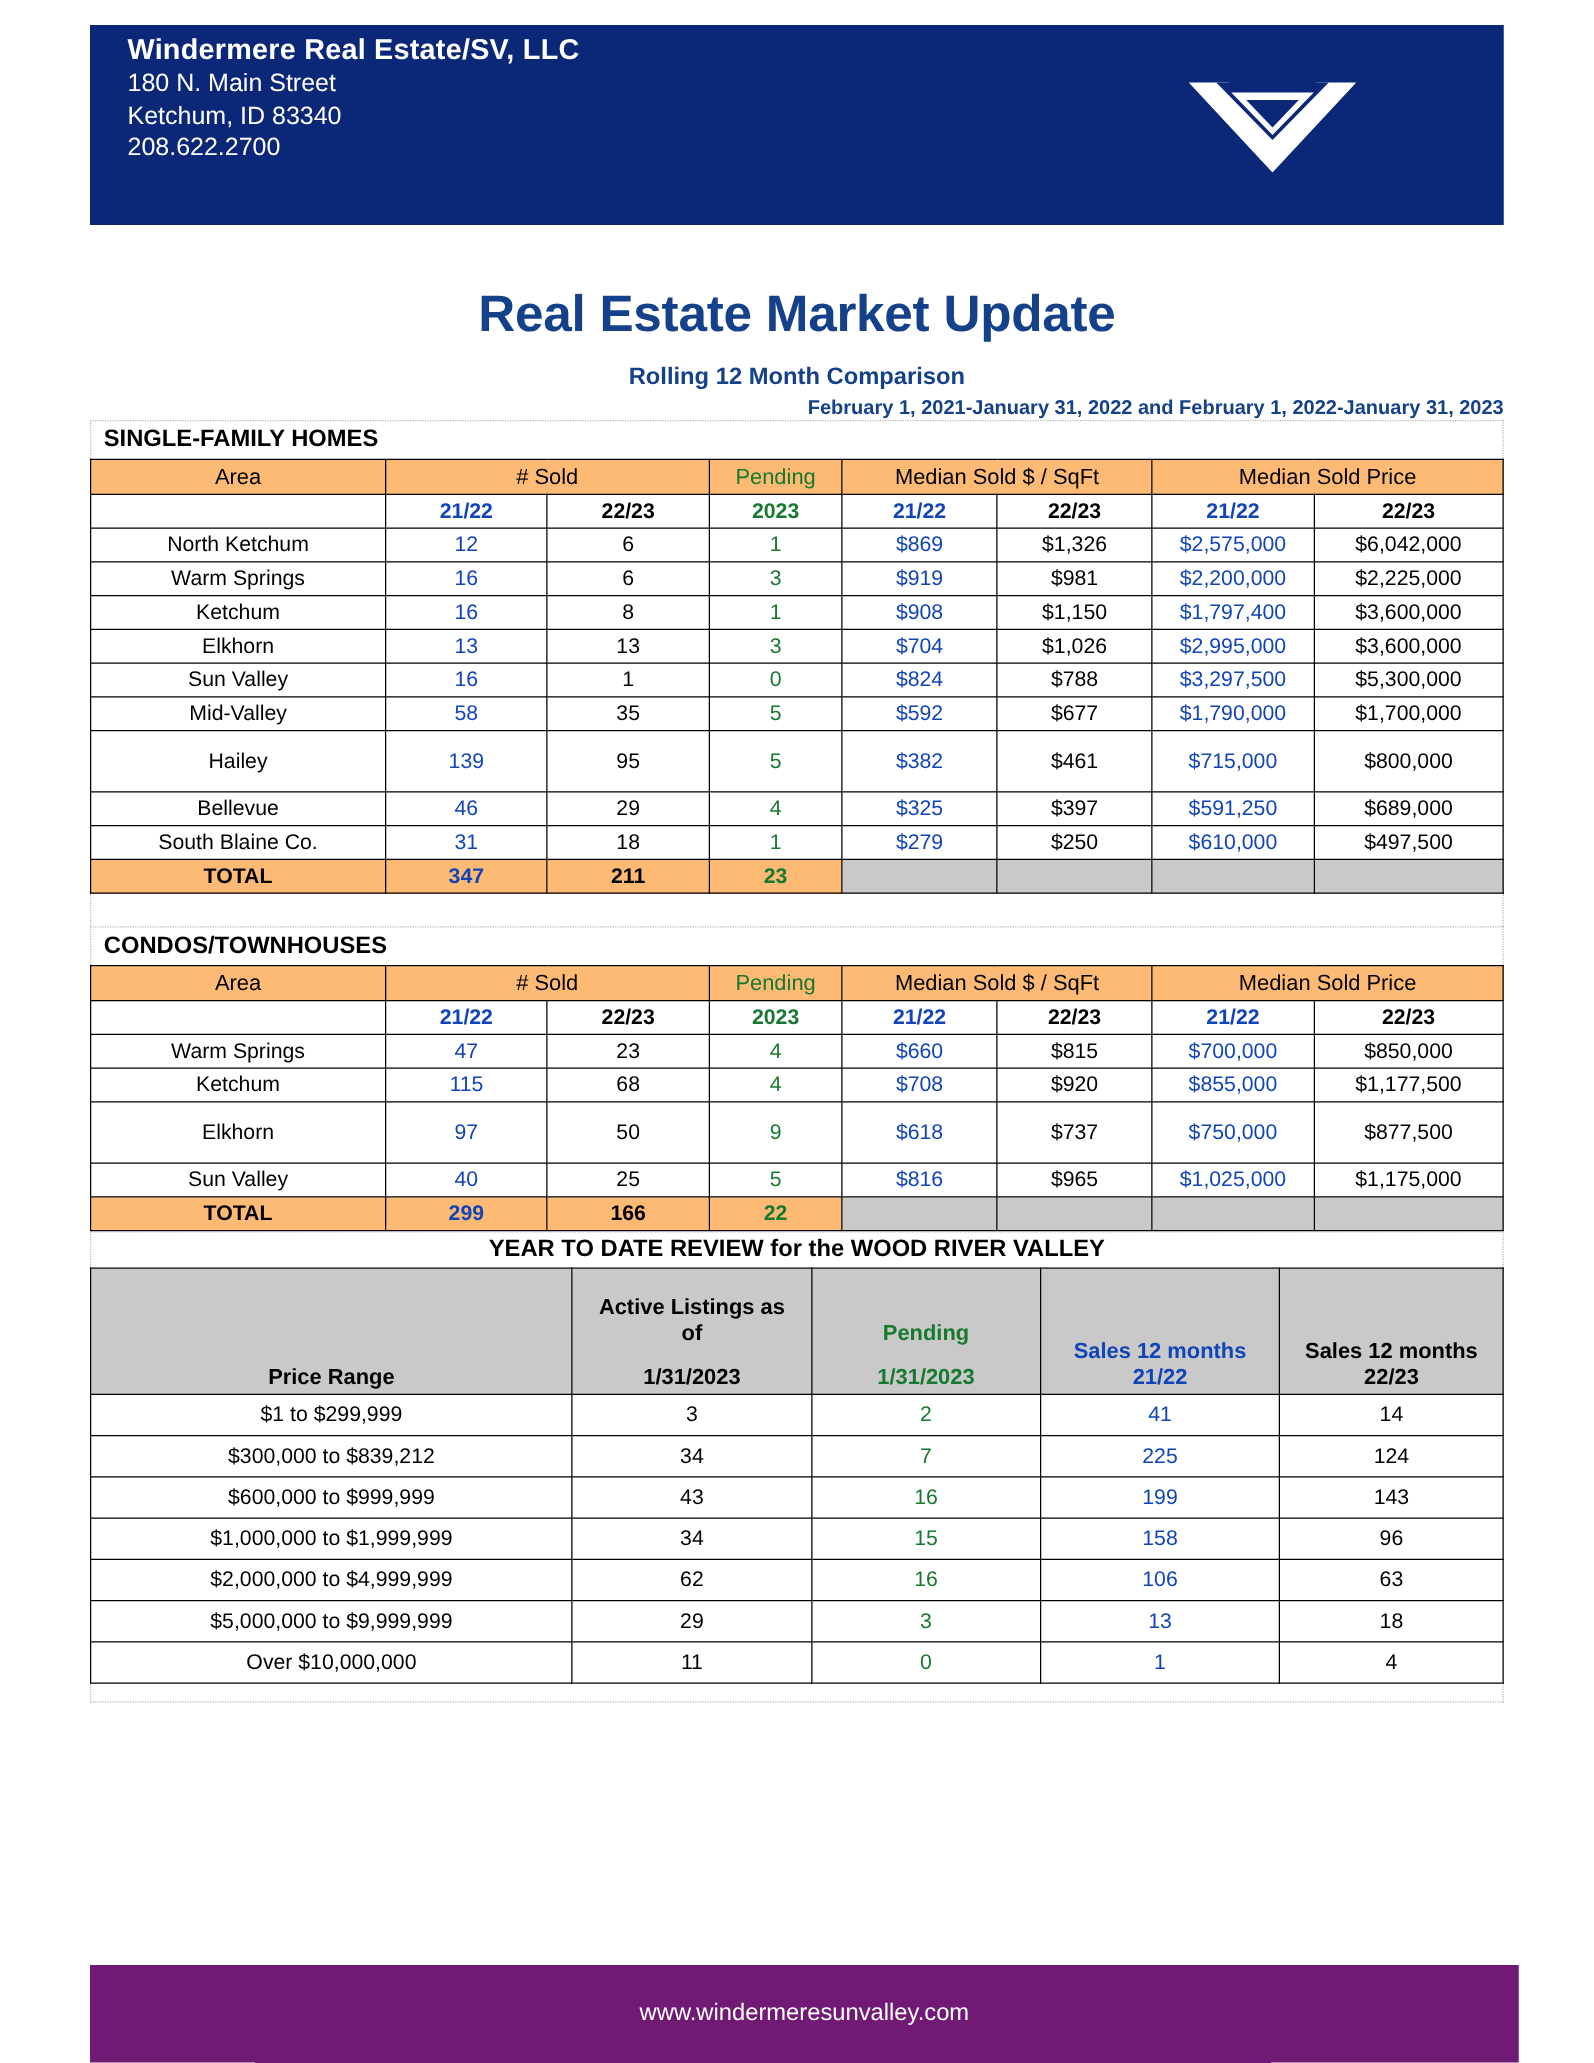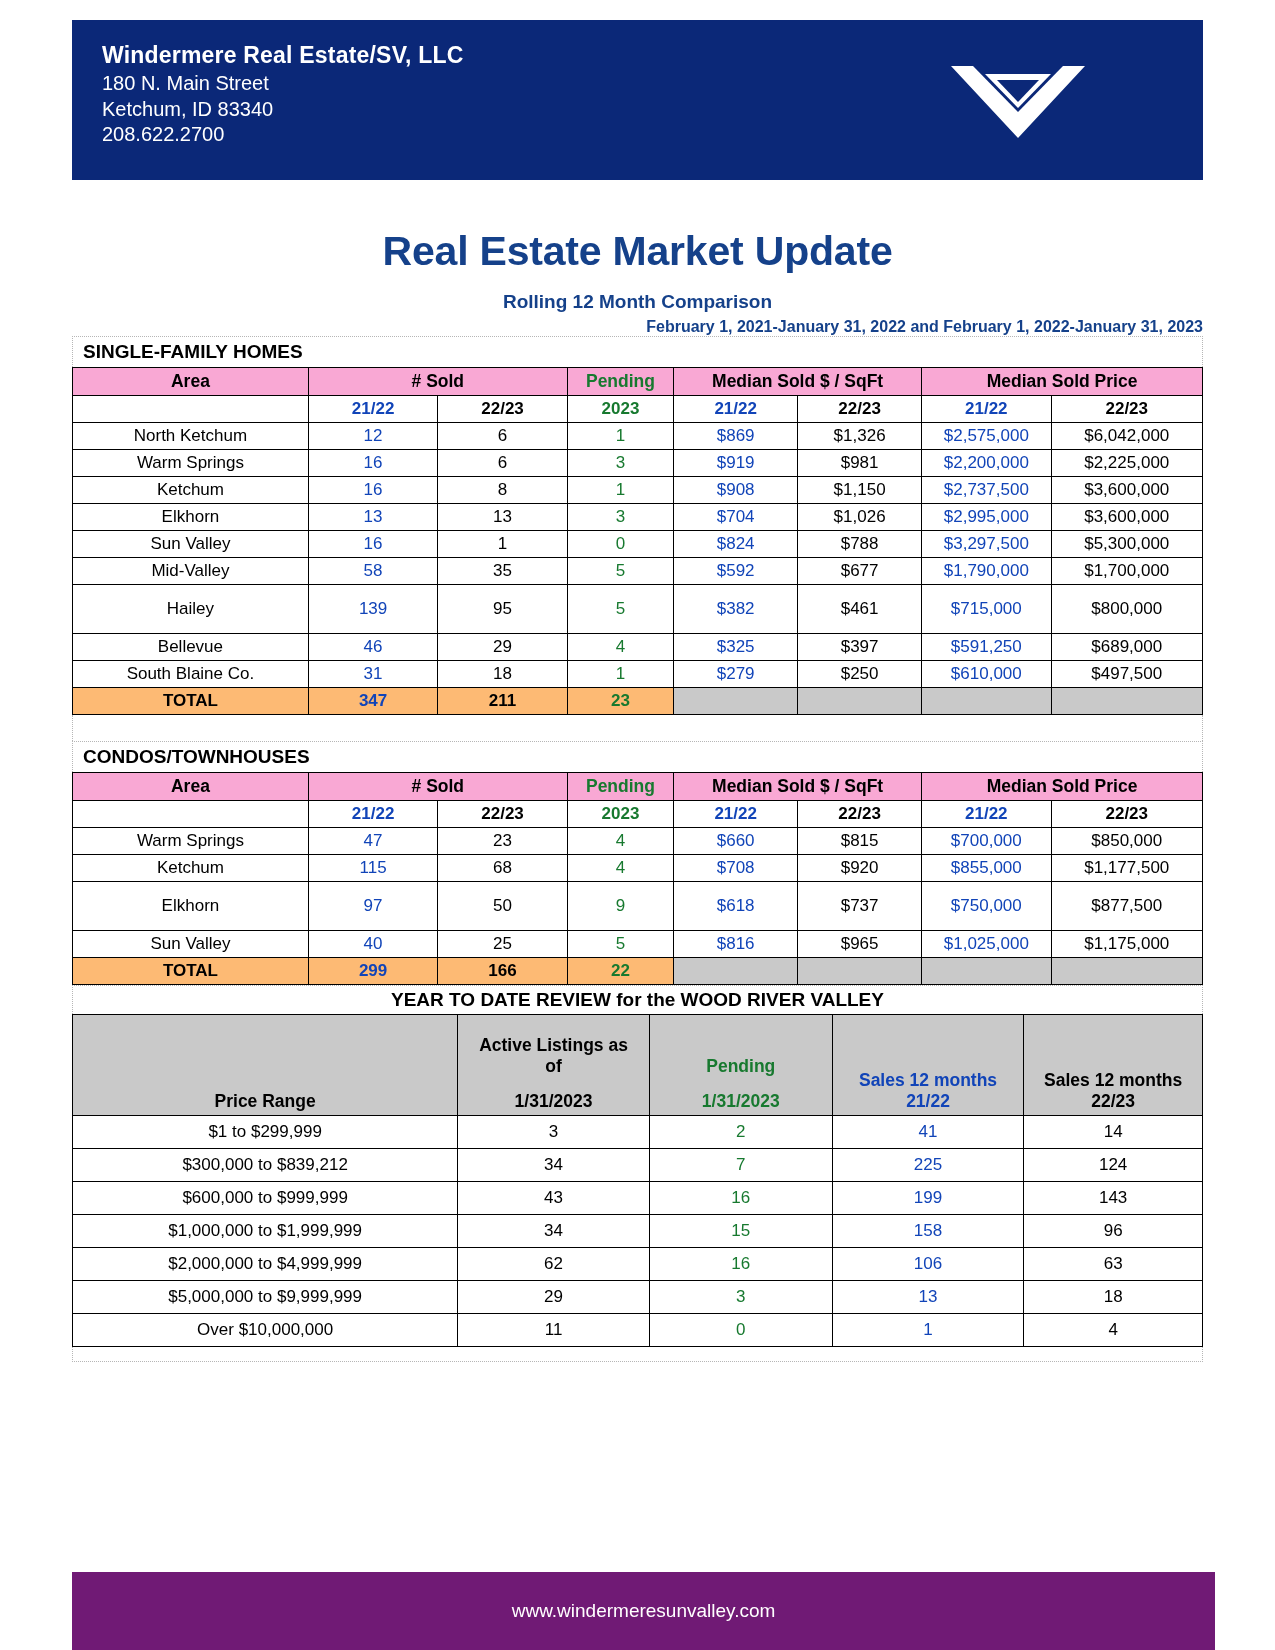--- a/index.html
+++ b/index.html
@@ -20,21 +20,21 @@
     box-sizing: border-box;
     padding: 20px 72px 0 72px;
     background: #ffffff;
   }
   
   .header {
     background: #0b2878;
     color: #ffffff;
     height: 160px;
     position: relative;
-    padding: 22px 30px 0 30px;
+    padding: 6px 30px 0 30px;
     box-sizing: border-box;
   }
   .company {
     font-size: 23px;
     font-weight: bold;
     letter-spacing: 0.2px;
     margin-bottom: 2px;
   }
   .addr-wrap {
     display: flex;
@@ -87,22 +87,22 @@
     table-layout: fixed;
   }
   td, th {
     border: 1px solid #000000;
     font-size: 17px;
     text-align: center;
     padding: 3px 2px;
     font-weight: normal;
   }
   .hdr {
-    background: #f9a8d4;
-    font-weight: bold;
+    background: #fdba74;
+    font-weight: normal;
     font-size: 17.5px;
   }
   .blue { color: #1144b8; }
   .green { color: #17792f; }
   .bold { font-weight: bold; }
   .total-row td { background: #fdba74; font-weight: bold; }
   .total-row td.empty { background: #c9c9c9; }
   .tall td { height: 42px; }
   .gap {
     height: 26px;
@@ -226,21 +226,21 @@
       <td class="blue">$2,200,000</td>
       <td>$2,225,000</td>
     </tr>
     <tr>
       <td>Ketchum</td>
       <td class="blue">16</td>
       <td>8</td>
       <td class="green">1</td>
       <td class="blue">$908</td>
       <td>$1,150</td>
-      <td class="blue">$2,737,500</td>
+      <td class="blue">$1,797,400</td>
       <td>$3,600,000</td>
     </tr>
     <tr>
       <td>Elkhorn</td>
       <td class="blue">13</td>
       <td>13</td>
       <td class="green">3</td>
       <td class="blue">$704</td>
       <td>$1,026</td>
       <td class="blue">$2,995,000</td>

